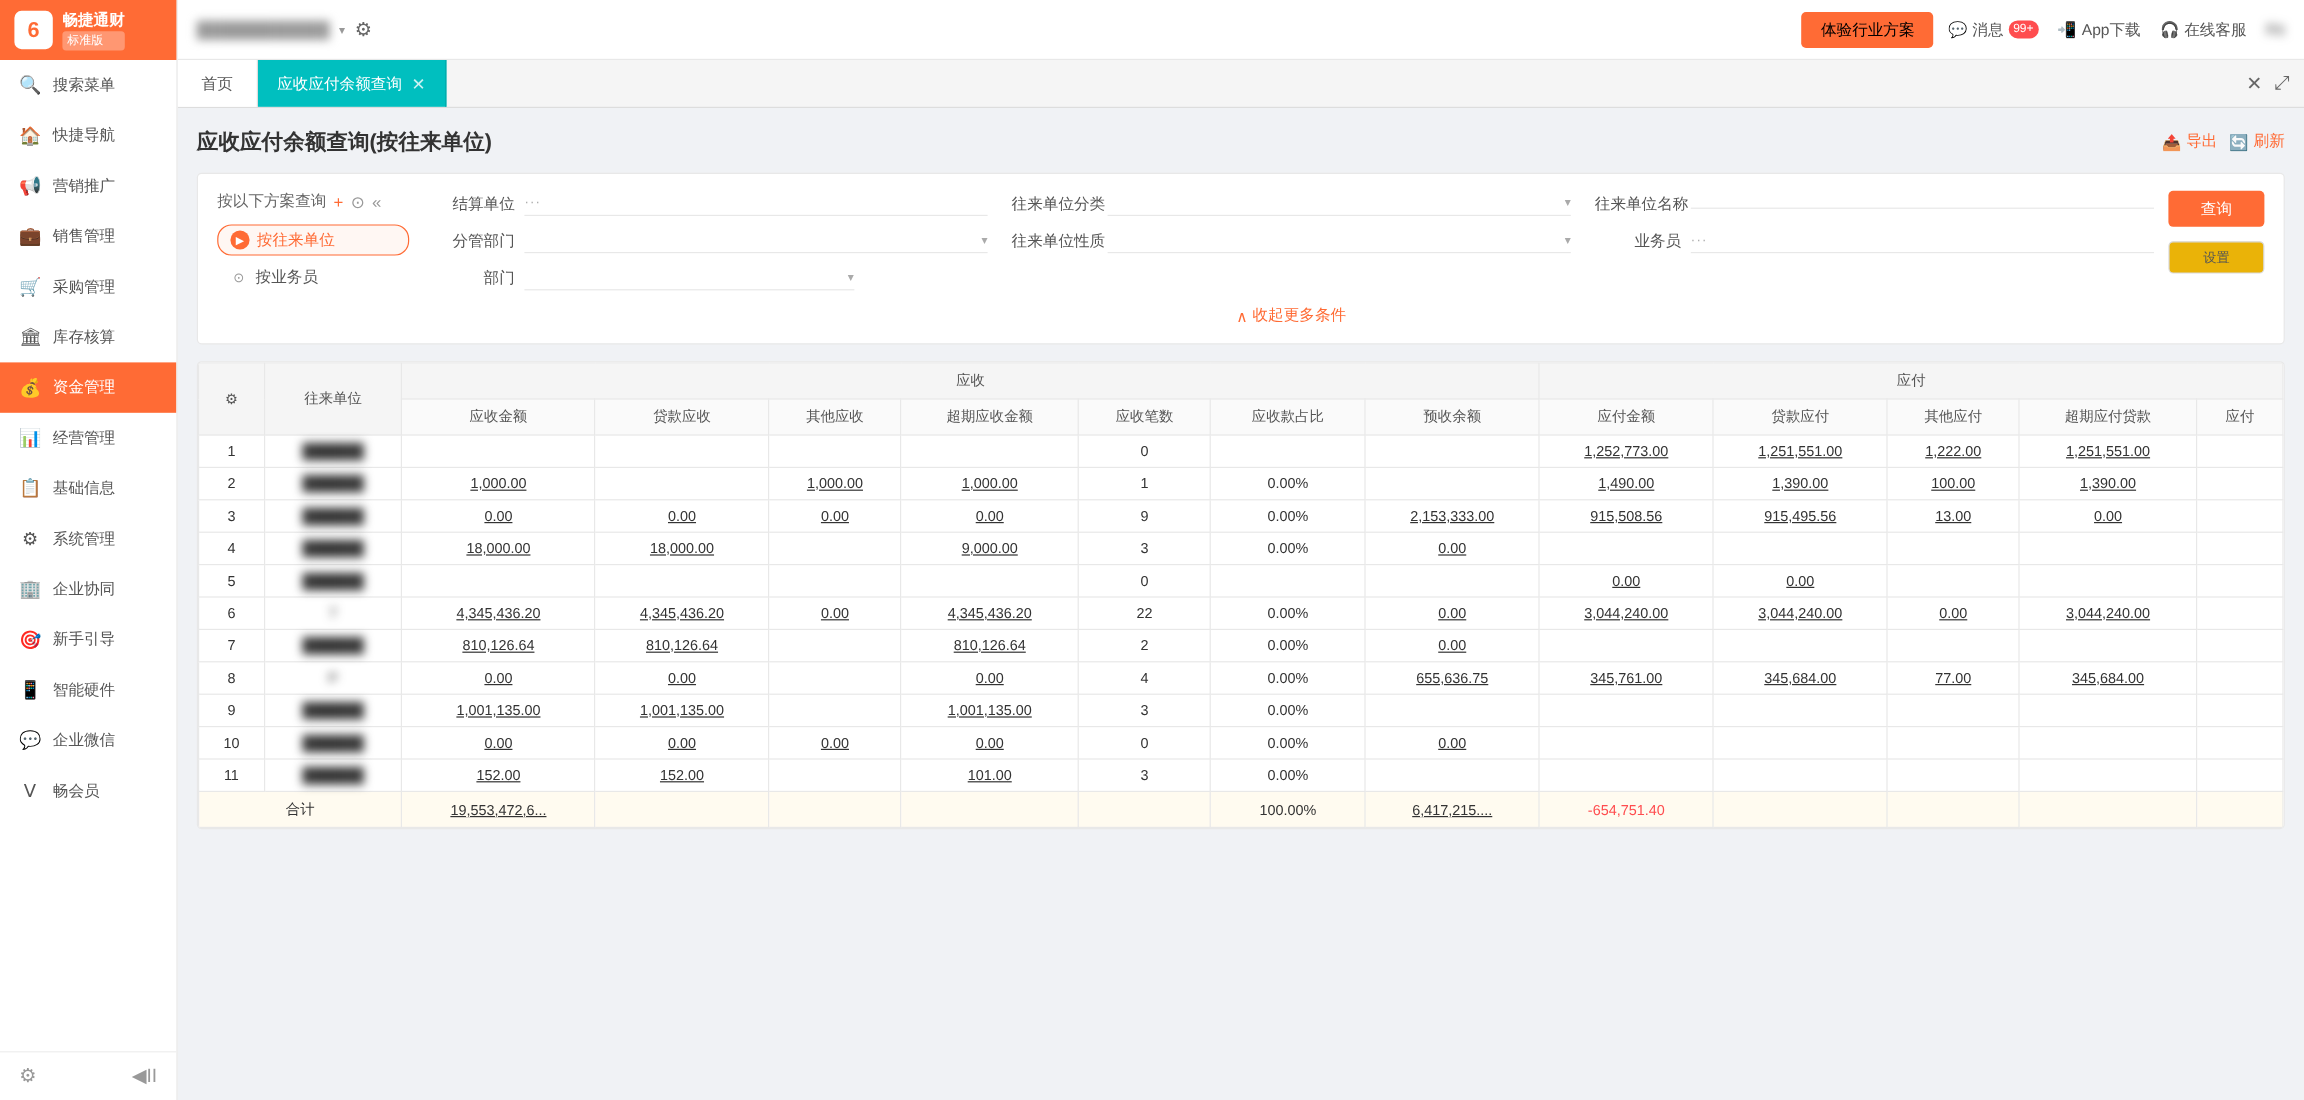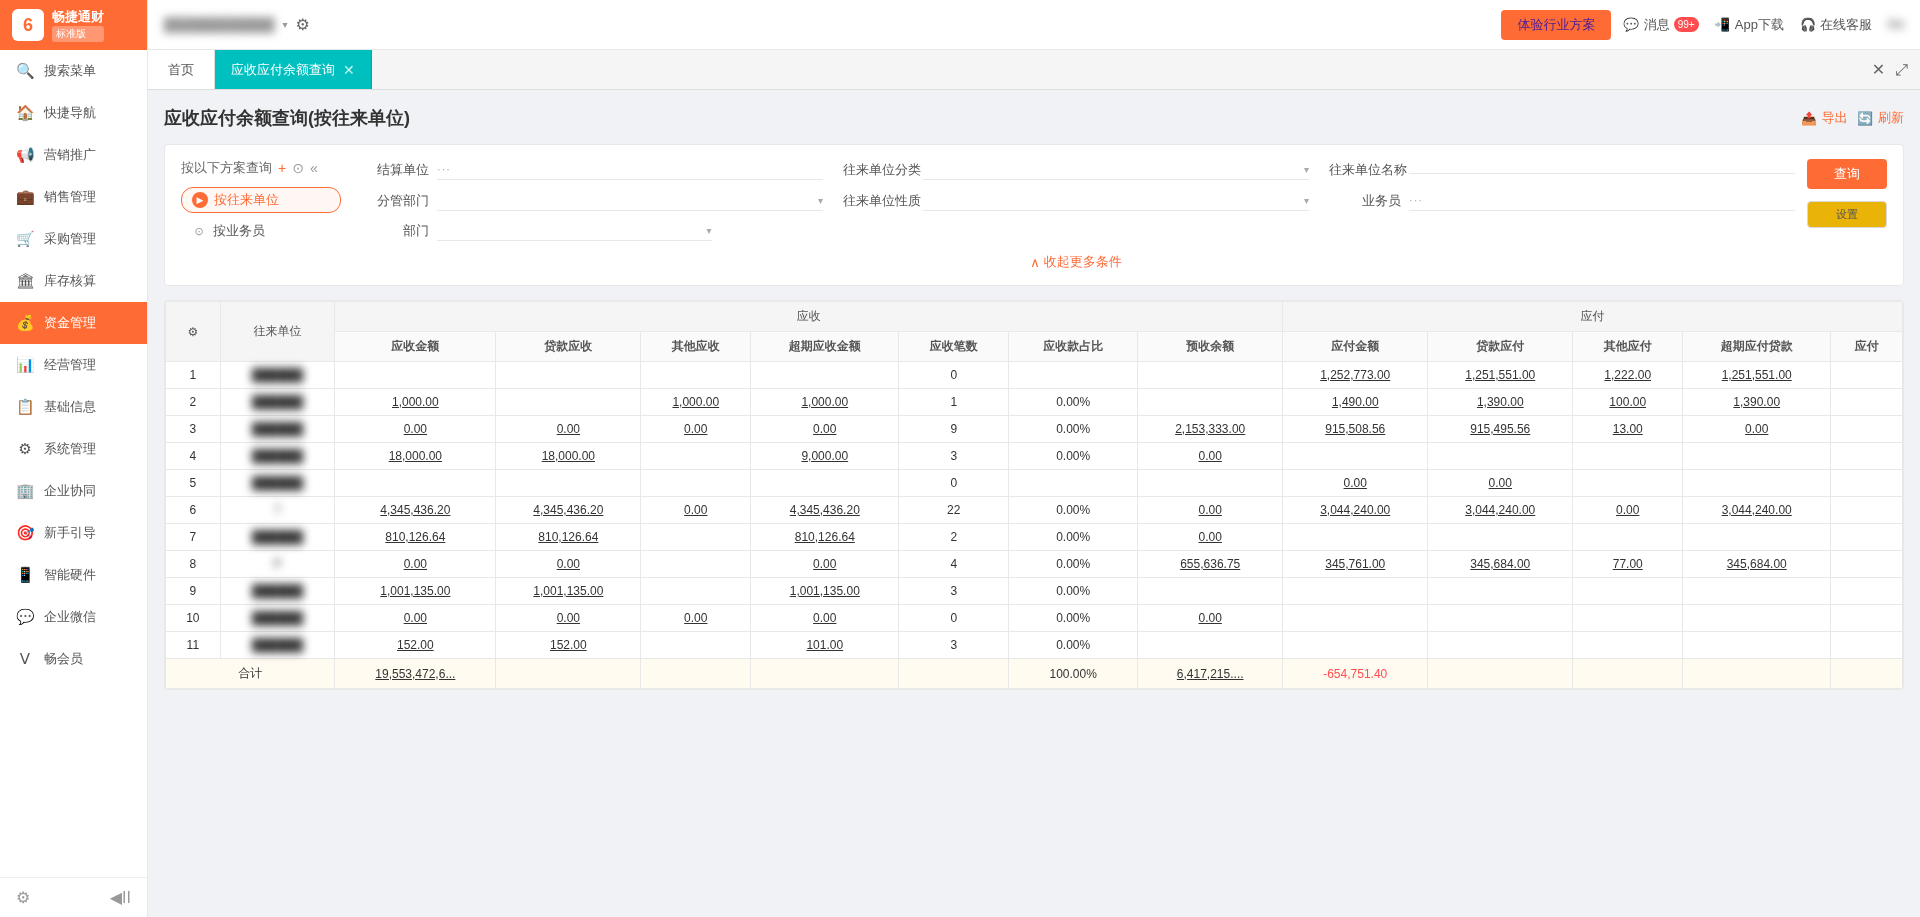--- a/index.html
+++ b/index.html
@@ -33,21 +33,21 @@
     .header {
       position: fixed; top: 0; left: 148px; right: 0; height: 50px;
       background: #fff; border-bottom: 1px solid #e8e8e8; display: flex; align-items: center;
       padding: 0 16px; gap: 12px; z-index: 99;
     }
     .header-breadcrumb { display: flex; align-items: center; gap: 8px; flex: 1; }
     .header-company { color: #999; font-size: 13px; }
     .header-chevron { color: #999; font-size: 10px; }
     .header-gear { color: #666; font-size: 16px; cursor: pointer; }
     .header-btn-industry {
-      background: #ff6b35; color: #4c1d95; border: none; border-radius: 4px;
+      background: #ff6b35; color: #000000; border: none; border-radius: 4px;
       padding: 6px 16px; font-size: 13px; cursor: pointer; white-space: nowrap;
     }
     .header-right { display: flex; align-items: center; gap: 16px; }
     .header-msg { display: flex; align-items: center; gap: 4px; color: #555; font-size: 13px; cursor: pointer; position: relative; }
     .badge { background: #ff4d4f; color: #fff; border-radius: 10px; font-size: 10px; padding: 2px 4px; min-width: 18px; text-align: center; }
     .header-download { display: flex; align-items: center; gap: 4px; color: #555; font-size: 13px; cursor: pointer; }
     .header-service { display: flex; align-items: center; gap: 4px; color: #555; font-size: 13px; cursor: pointer; }
     .header-username { color: #555; font-size: 13px; }
 
     
@@ -103,21 +103,21 @@
       text-align: center; margin-top: 12px; cursor: pointer; color: #ff6b35; font-size: 13px;
       display: flex; align-items: center; justify-content: center; gap: 4px;
     }
 
     
     .table-container {
       background: #fff; border: 1px solid #e8e8e8; border-radius: 4px; overflow: auto;
     }
     .data-table { width: 100%; border-collapse: collapse; font-size: 12px; }
     .data-table th, .data-table td { border: 1px solid #e8e8e8; padding: 6px 10px; white-space: nowrap; }
-    .data-table thead tr th { background: #fafafa; color: #555; text-align: center; font-weight: bold; }
+    .data-table thead tr th { background: #fafafa; color: #555; text-align: center; font-weight: normal; }
     .data-table thead tr.group-header th { background: #f5f5f5; font-weight: 500; }
     .data-table td { color: #333; text-align: center; }
     .td-link { color: #1890ff; text-decoration: underline; cursor: pointer; }
     .td-name { text-align: left; color: #333; }
     .td-right { text-align: right; }
     .row-num { color: #999; }
     .tfoot-row td { background: #fffbf0; font-weight: 500; color: #333; }
     .tfoot-row td:first-child { text-align: center; }
 
     

